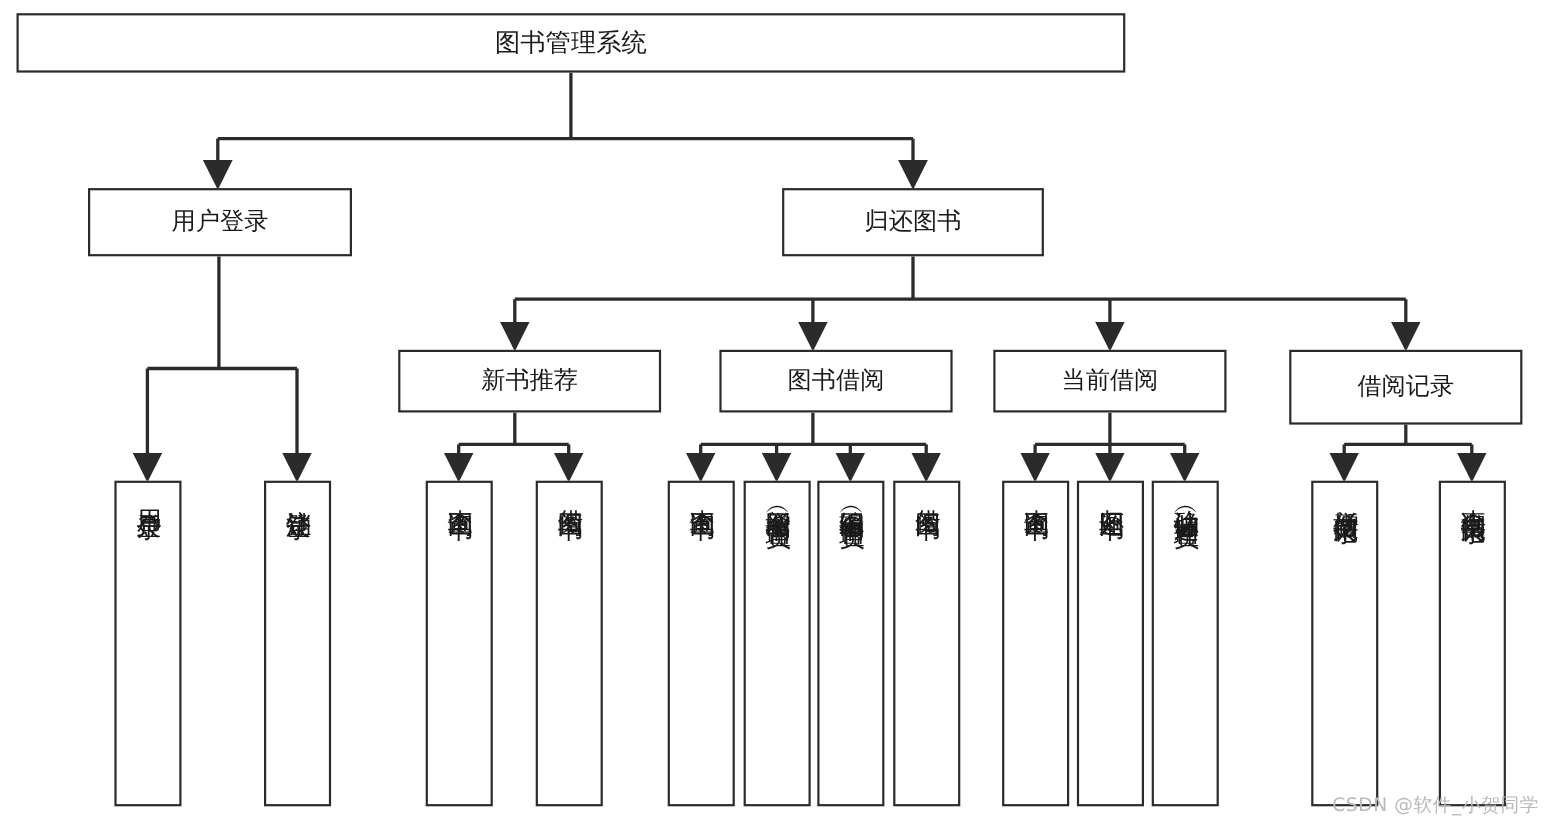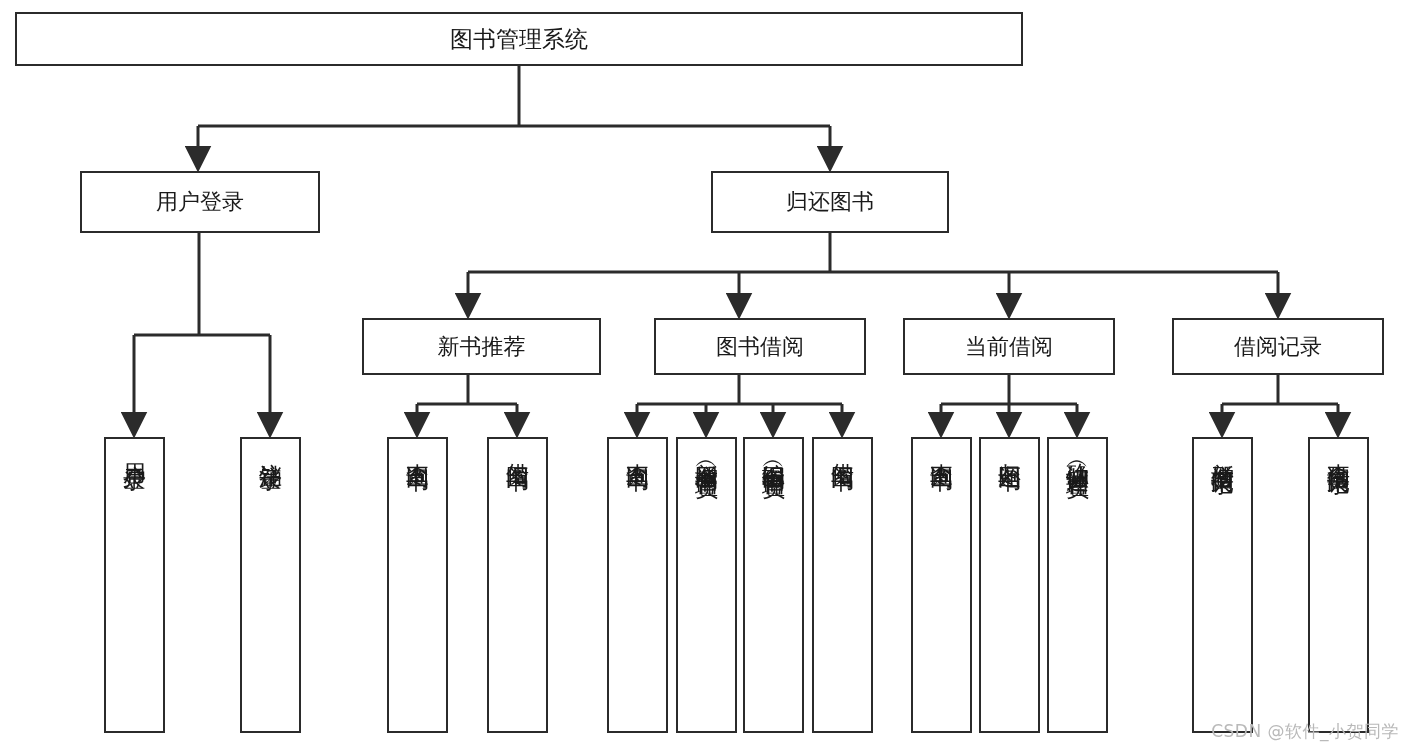--- a/index.html
+++ b/index.html
@@ -136,21 +136,21 @@
 
   <div class="node lvl-mid" style="left:362px; top:318px; width:239px; height:57px;">
     <span class="node-label">新书推荐</span>
   </div>
   <div class="node lvl-mid" style="left:634px; top:318px; width:212px; height:57px;margin-left:20px;">
     <span class="node-label">图书借阅</span>
   </div>
   <div class="node lvl-mid" style="left:903px; top:318px; width:212px; height:57px;">
     <span class="node-label">当前借阅</span>
   </div>
-  <div class="node lvl-mid" style="left:1172px; top:318px; width:212px; height:57px;">
+  <div class="node lvl-mid" style="left:1172px; top:318px; width:212px; height:68px;">
     <span class="node-label">借阅记录</span>
   </div>
 
   <div class="node leaf" style="left:104px; top:437px; width:61px; height:296px;">
     <span class="node-label">用户登录</span>
   </div>
   <div class="node leaf" style="left:240px; top:437px; width:61px; height:296px;">
     <span class="node-label">注销登录</span>
   </div>
 

